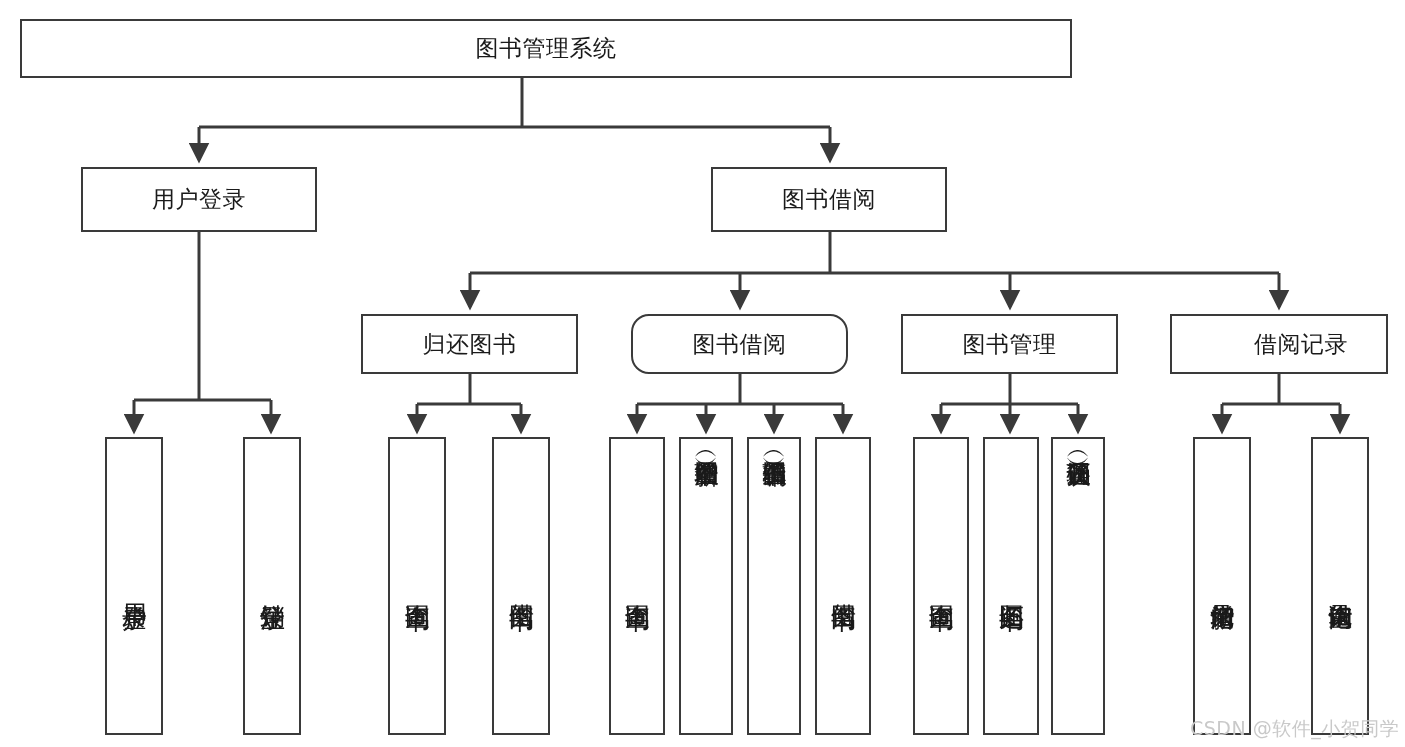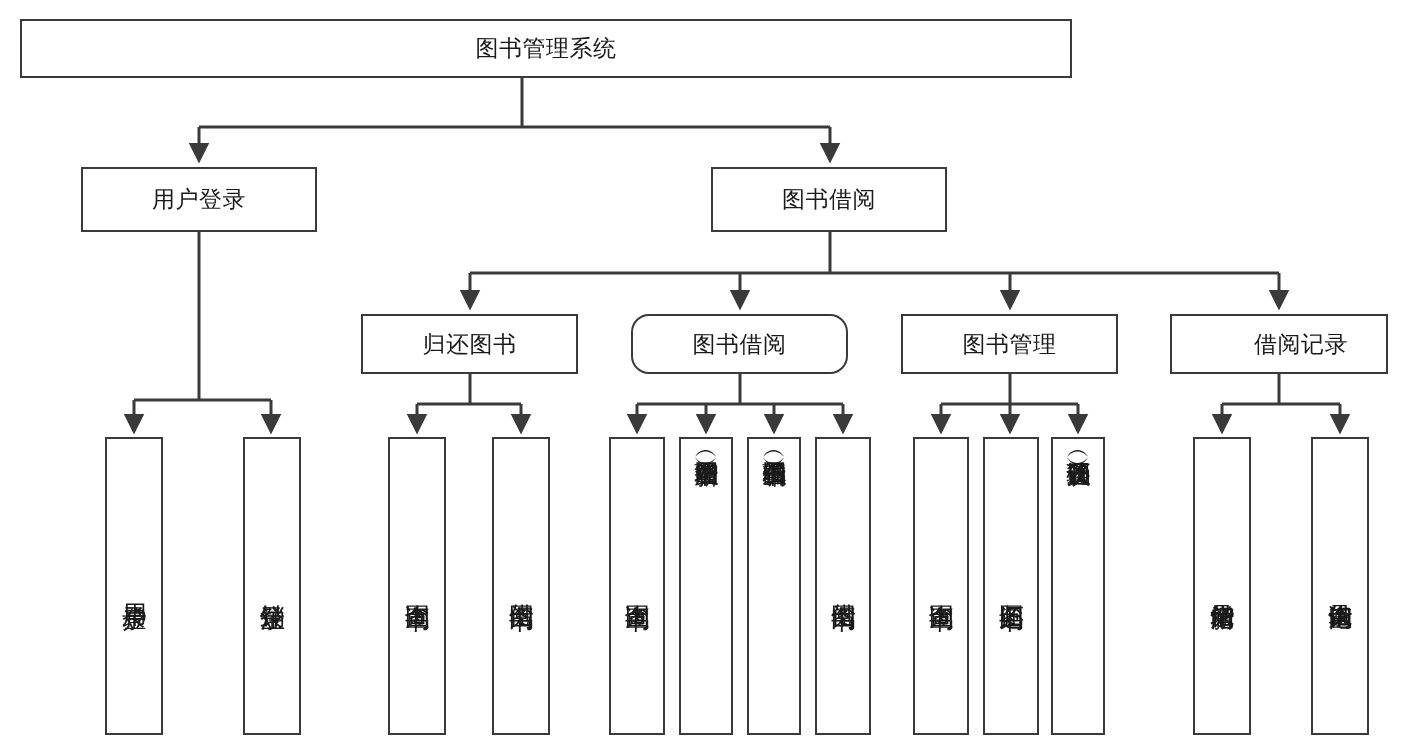--- a/index.html
+++ b/index.html
@@ -207,14 +207,15 @@
   </div>
 
   <div class="node vert tight" style="left:1193px; top:437px; width:58px; height:298px;">
     <span class="label">新增借阅记录</span>
   </div>
 
   <div class="node vert tight" style="left:1311px; top:437px; width:58px; height:298px;">
     <span class="label">查询借阅记录</span>
   </div>
 
+  <div class="watermark" style="left:1190px; top:716px;">CSDN @软件_小贺同学</div>
 
 </div>
 
 </body></html>

